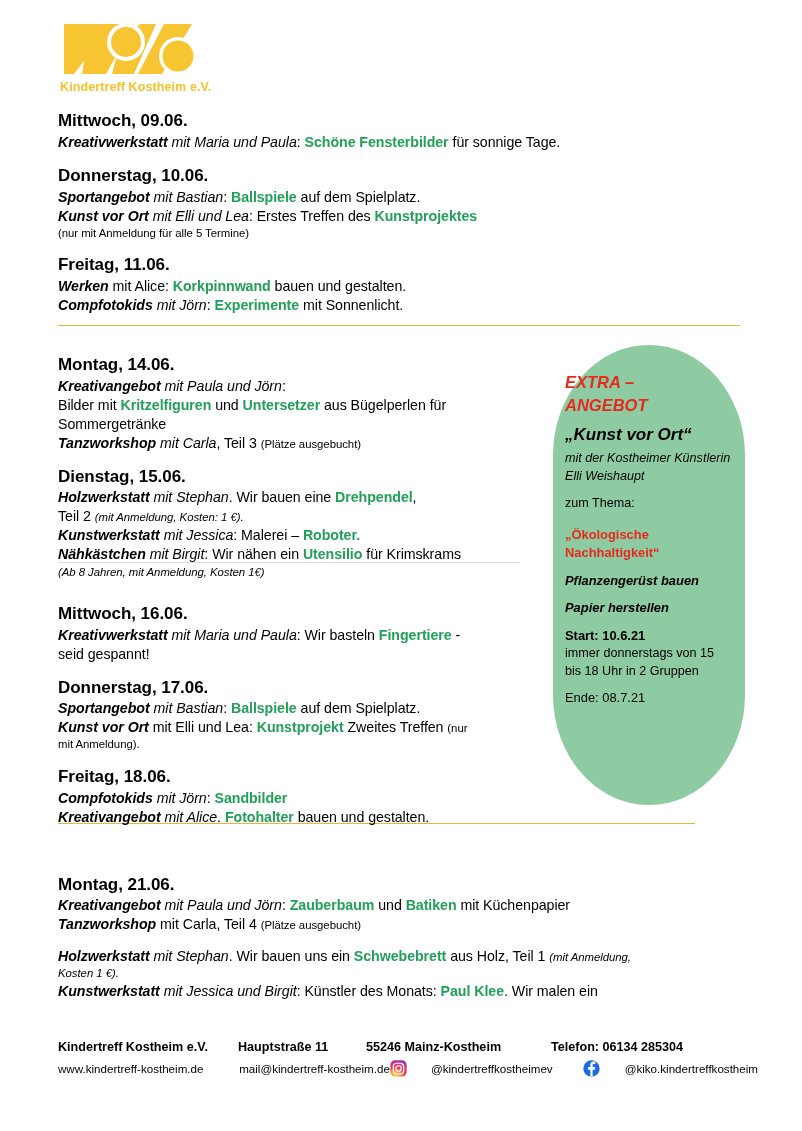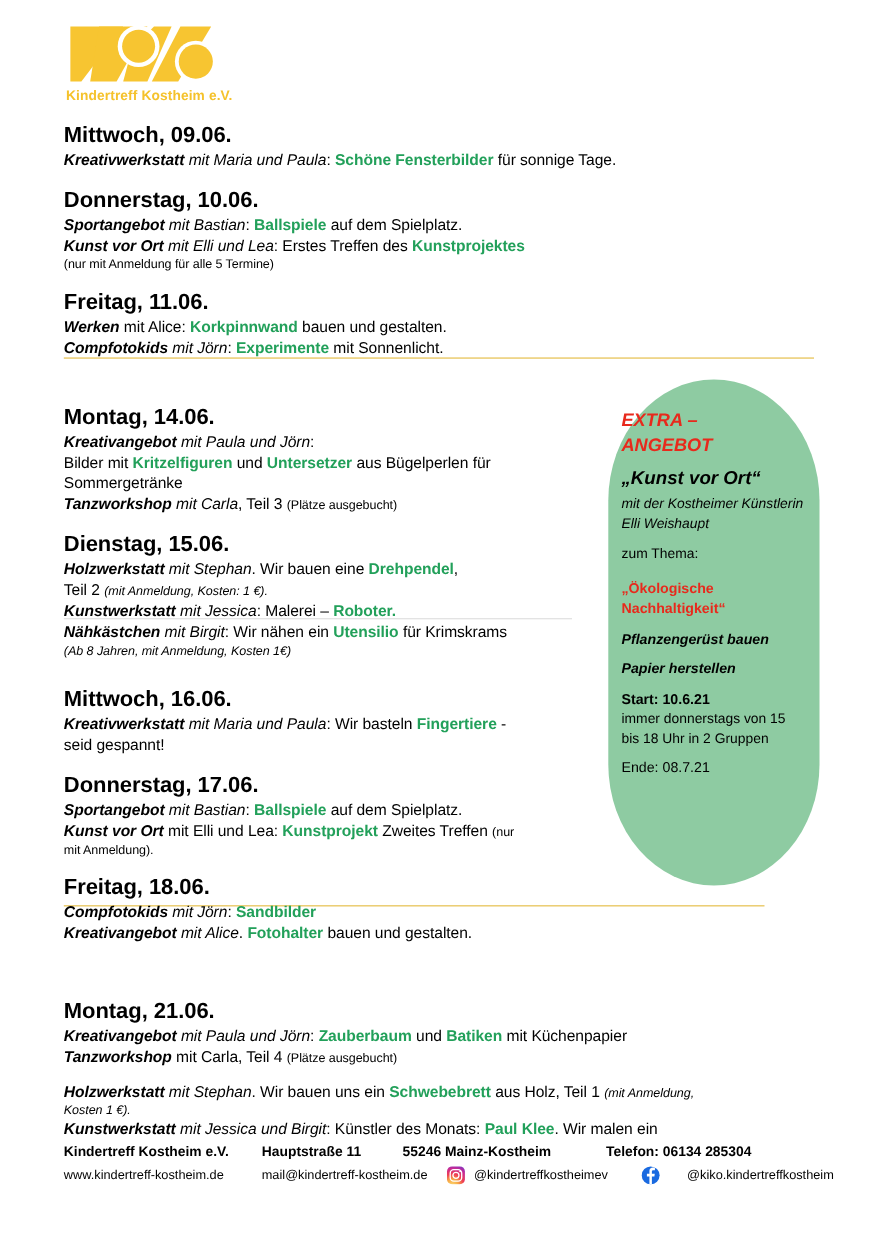--- a/index.html
+++ b/index.html
@@ -51,21 +51,21 @@
     left: 58px;
     top: 110px;
     width: 690px;
   }
 
   .day-block {
     margin-bottom: 13px;
   }
 
   .date-line {
-    font-size: 20px;
+    font-size: 17px;
     font-weight: bold;
     line-height: 1.34;
     letter-spacing: -0.05px;
   }
   .line {
     font-size: 14.2px;
     line-height: 1.34;
     letter-spacing: -0.05px;
   }
   .line.mid    { width: 500px; }
@@ -181,22 +181,22 @@
   .f1-phone { }
 
   .footer-row2 {
     display: flex;
     align-items: center;
     margin-top: 6px;
     font-size: 11.6px;
     white-space: nowrap;
   }
   .f2-web   { width: 180px; }
-  .f2-mail  { width: 168px; }
-  .f2-ig    { margin-left: 2px; margin-right: 30px; }
+  .f2-mail  { width: 168px; text-align: right; }
+  .f2-ig    { margin-left: 18px; margin-right: 30px; }
   .f2-fb    { margin-left: 19px; }
 
   .soc-icon {
     display: inline-block;
     vertical-align: middle;
     width: 17px;
     height: 17px;
     margin-right: 6px;
   }
 </style>

